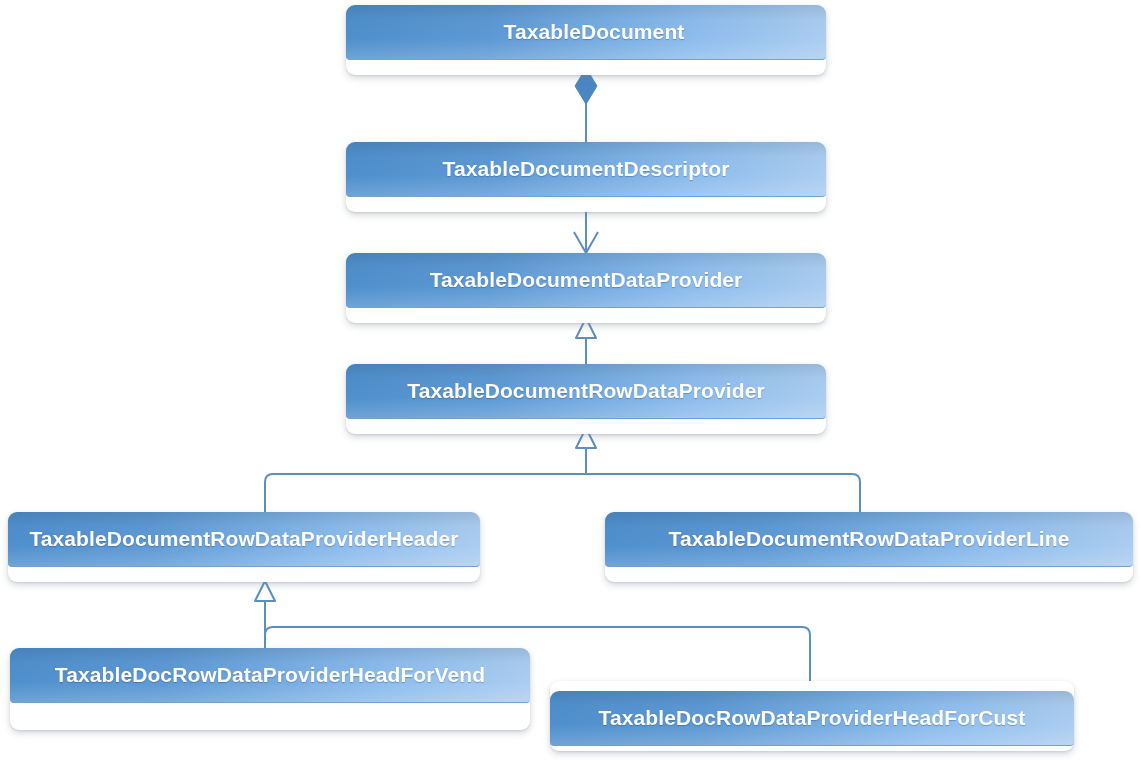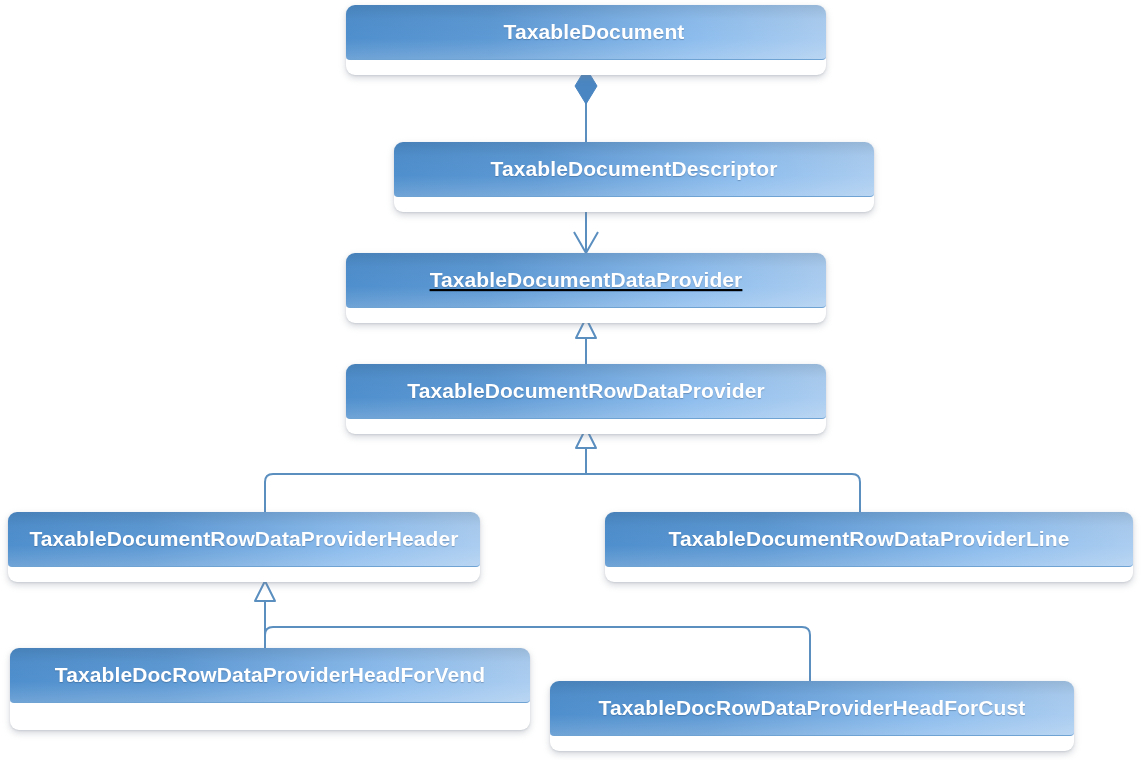--- a/index.html
+++ b/index.html
@@ -102,30 +102,30 @@
     </g>
   </svg>
 
   <div class="uml-class" style="left:346px; top:5px; width:480px; height:70px;">
     <div class="body-compartment"></div>
     <div class="header-compartment" style="height:54px;padding-left:16px;">
       <span class="class-name">TaxableDocument</span>
     </div>
   </div>
 
-  <div class="uml-class" style="left:346px; top:142px; width:480px; height:70px;margin-left:48px;">
+  <div class="uml-class" style="left:346px; top:142px; width:480px; height:70px;">
     <div class="body-compartment"></div>
     <div class="header-compartment" style="height:54px;">
       <span class="class-name">TaxableDocumentDescriptor</span>
     </div>
   </div>
 
   <div class="uml-class" style="left:346px; top:253px; width:480px; height:70px;">
     <div class="body-compartment"></div>
-    <div class="header-compartment" style="height:54px;text-decoration:underline;">
+    <div class="header-compartment" style="height:54px;">
       <span class="class-name">TaxableDocumentDataProvider</span>
     </div>
   </div>
 
   <div class="uml-class" style="left:346px; top:364px; width:480px; height:70px;text-align:right;">
     <div class="body-compartment"></div>
     <div class="header-compartment" style="height:54px;">
       <span class="class-name">TaxableDocumentRowDataProvider</span>
     </div>
   </div>
@@ -146,18 +146,18 @@
 
   <div class="uml-class" style="left:10px; top:648px; width:520px; height:82px;">
     <div class="body-compartment"></div>
     <div class="header-compartment" style="height:54px;">
       <span class="class-name">TaxableDocRowDataProviderHeadForVend</span>
     </div>
   </div>
 
   <div class="uml-class" style="left:550px; top:681px; width:524px; height:70px;">
     <div class="body-compartment"></div>
-    <div class="header-compartment" style="height:54px;">
+    <div class="header-compartment" style="height:54px;margin-top:10px;">
       <span class="class-name">TaxableDocRowDataProviderHeadForCust</span>
     </div>
   </div>
 
 </div>
 
 </body></html>

